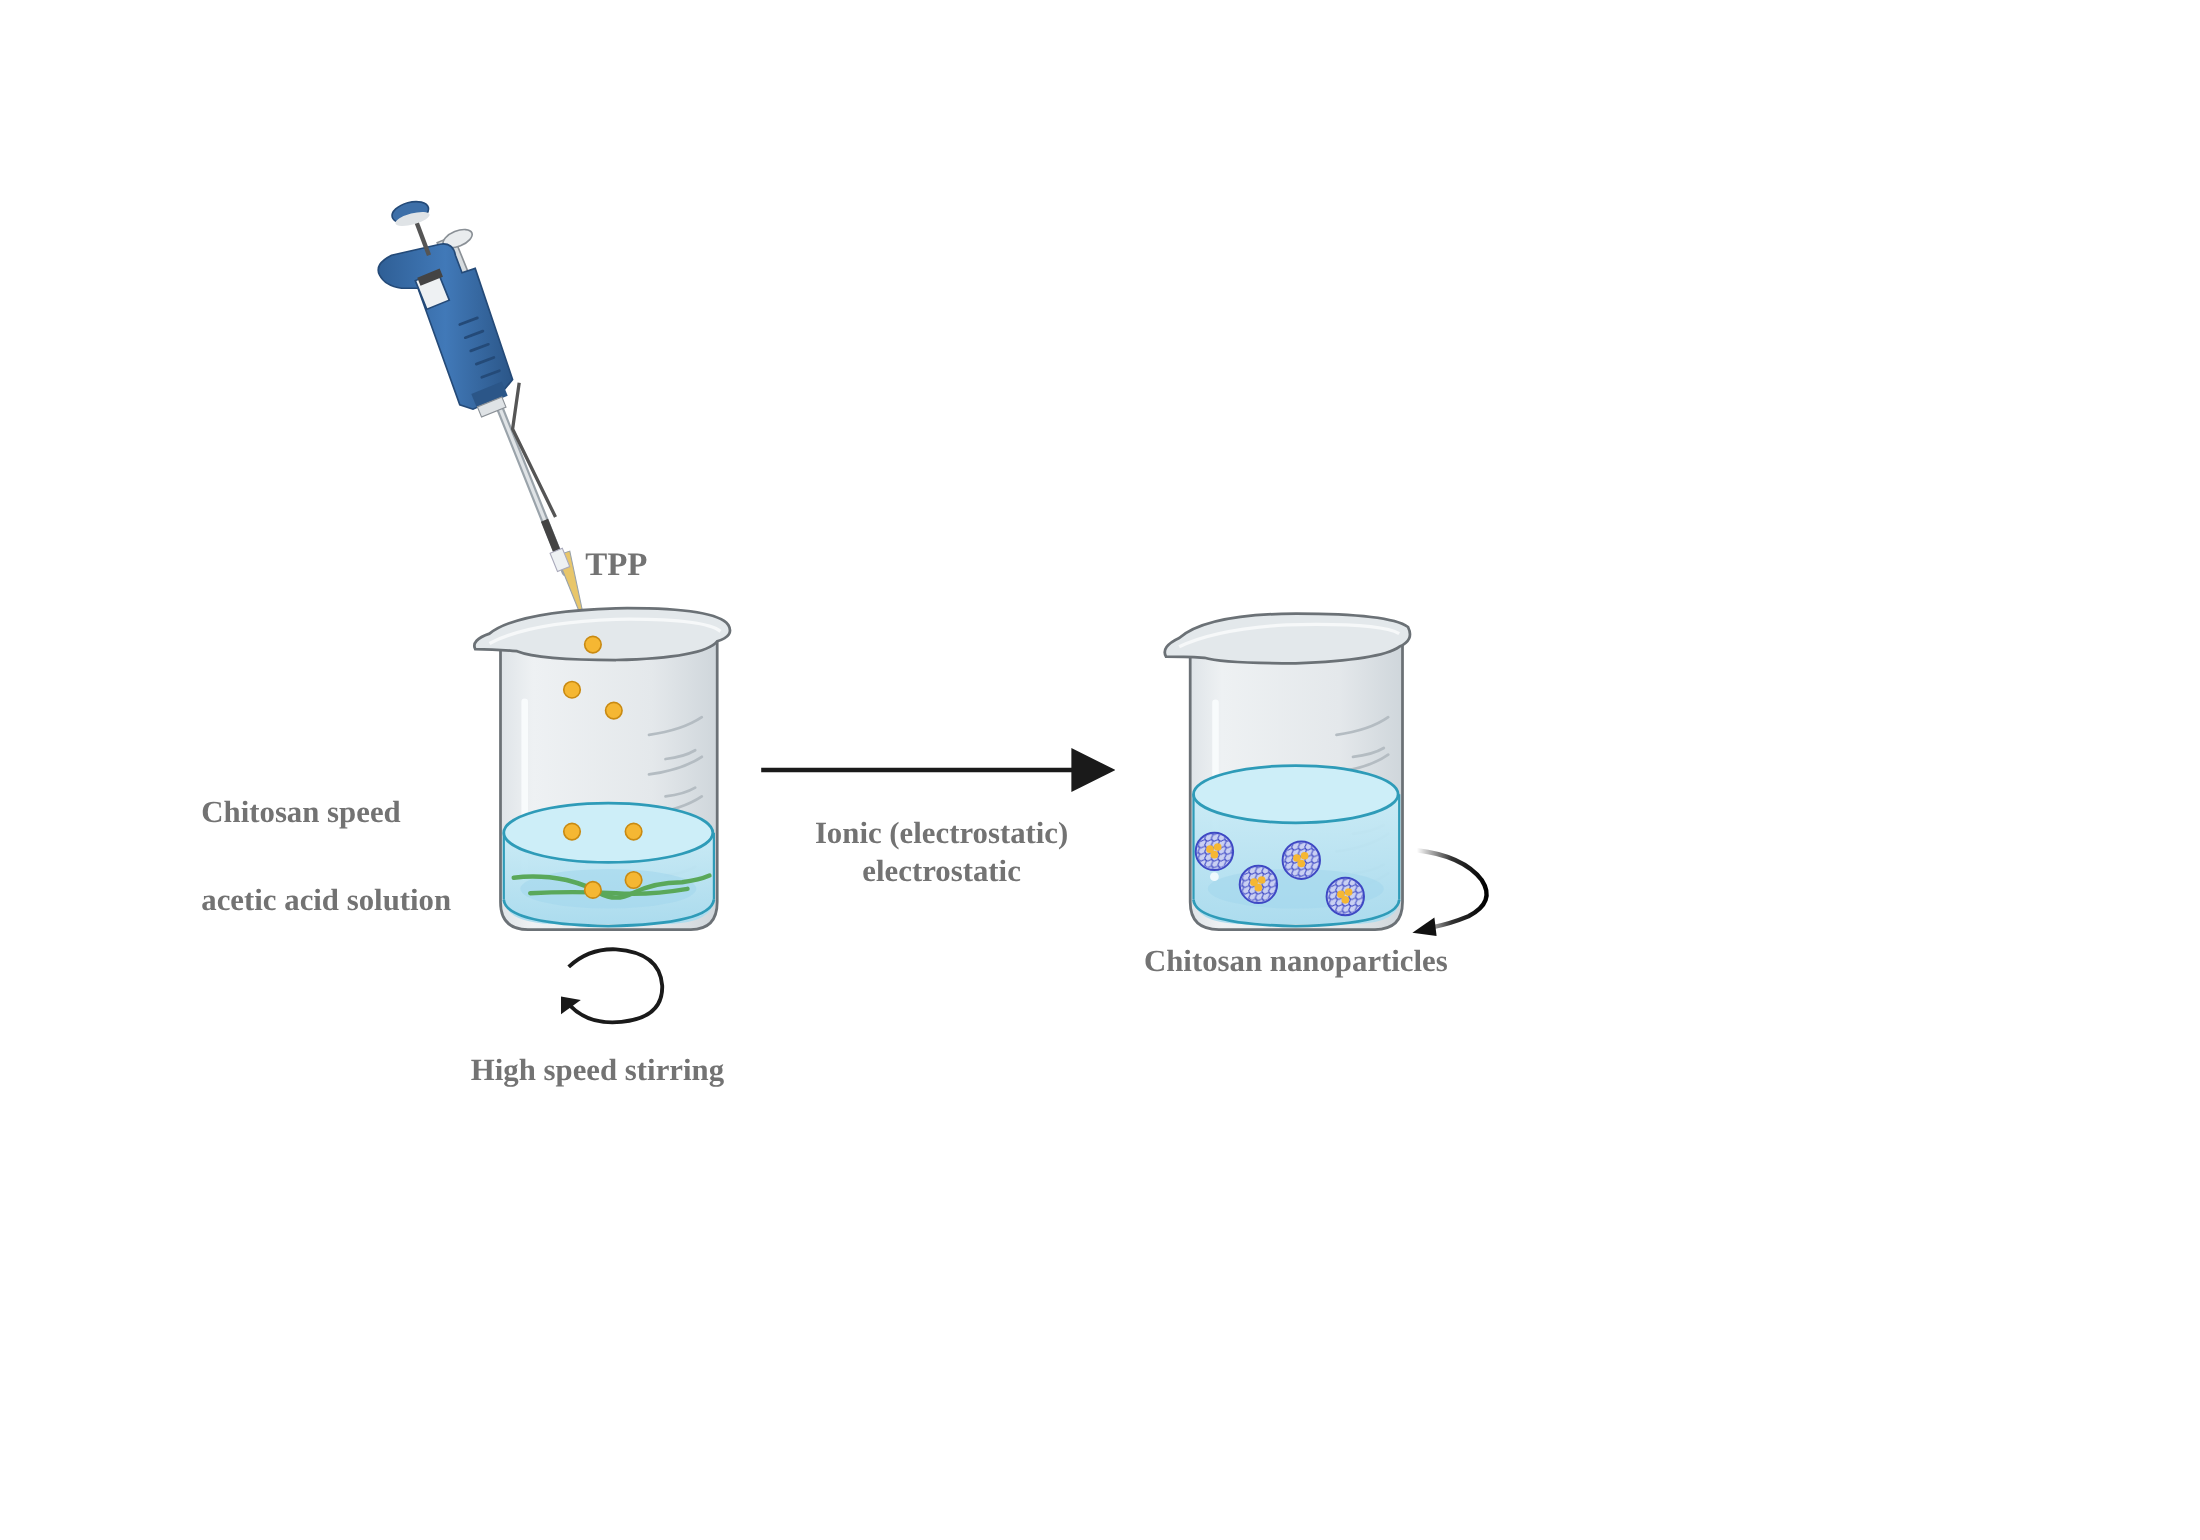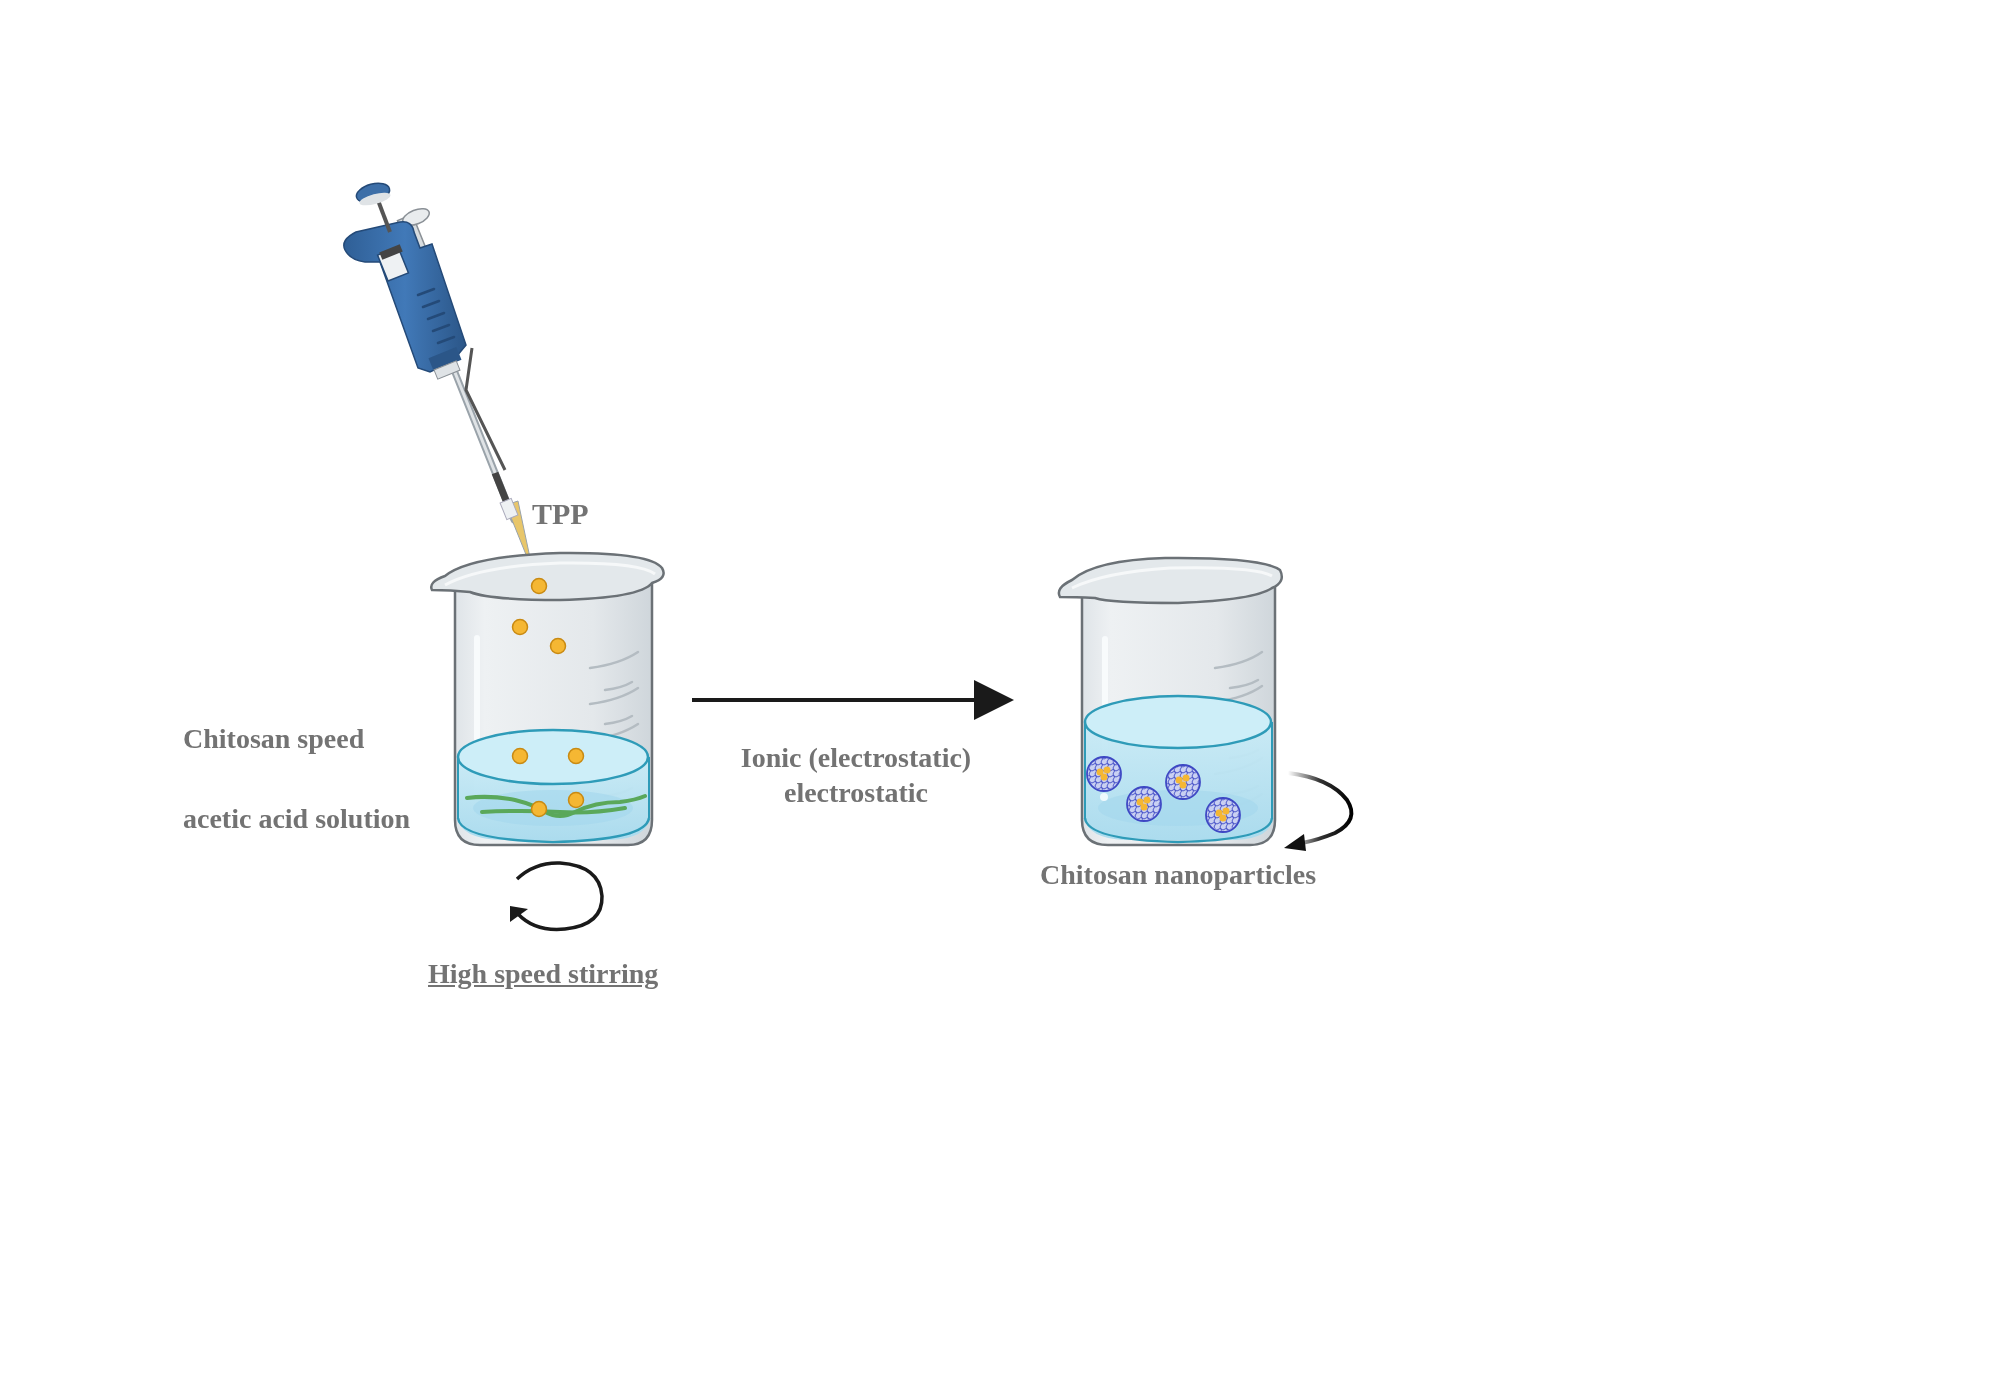--- a/index.html
+++ b/index.html
@@ -188,15 +188,15 @@
 </svg>
 
 <div class="label" style="left:532px; top:497px; font-size:30px;">TPP</div>
 
 <div class="label" style="left:183px; top:722px;">Chitosan speed</div>
 <div class="label" style="left:183px; top:802px;">acetic acid solution</div>
 
 <div class="label center" style="left:700px; top:741px; width:312px;">Ionic (electrostatic)</div>
 <div class="label center" style="left:700px; top:776px; width:312px;">electrostatic</div>
 
-<div class="label" style="left:428px; top:957px;text-decoration:underline;">High speed stirring</div>
+<div class="label" style="left:428px; top:957px;">High speed stirring</div>
 
 <div class="label" style="left:1040px; top:858px;">Chitosan nanoparticles</div>
 
 </body></html>

